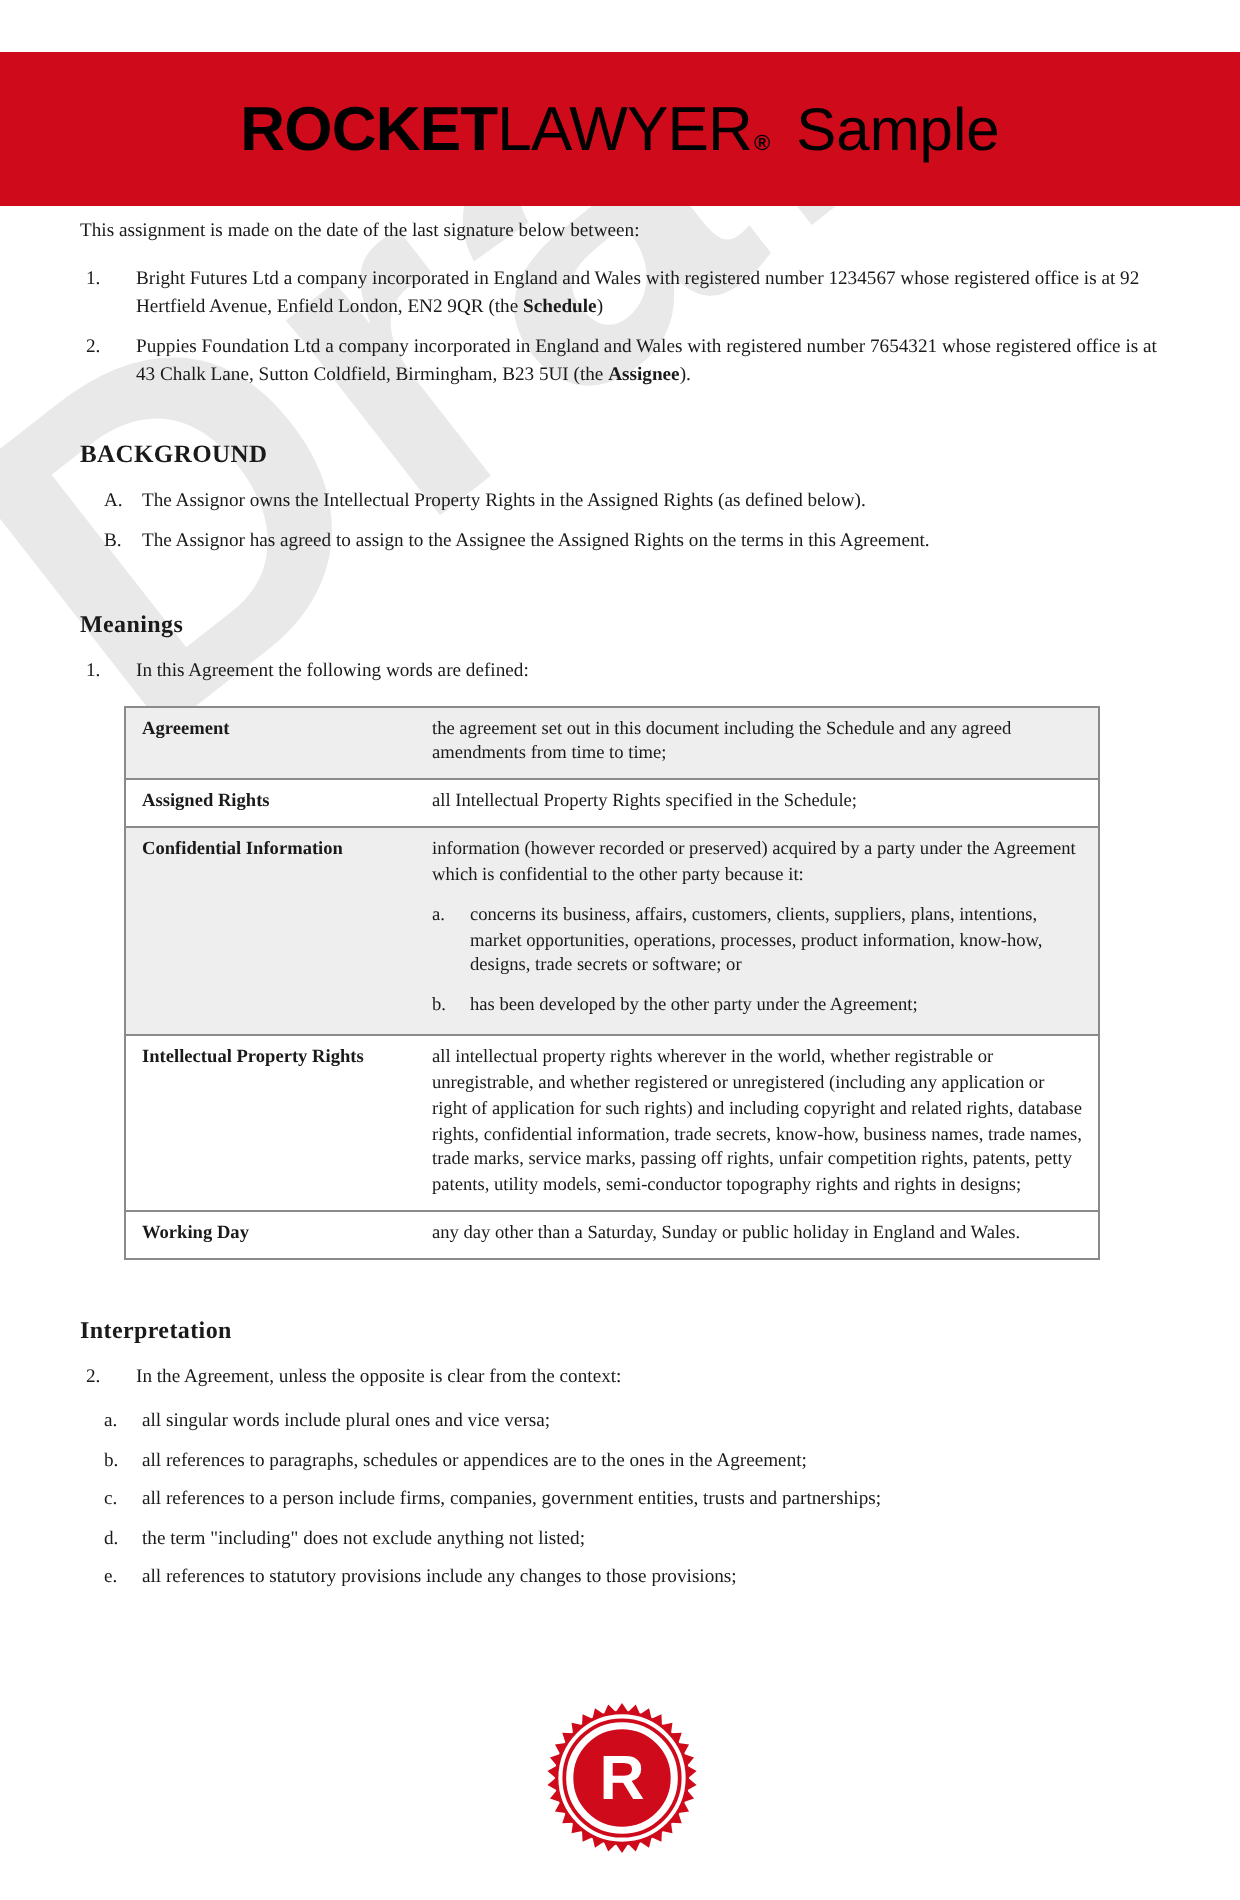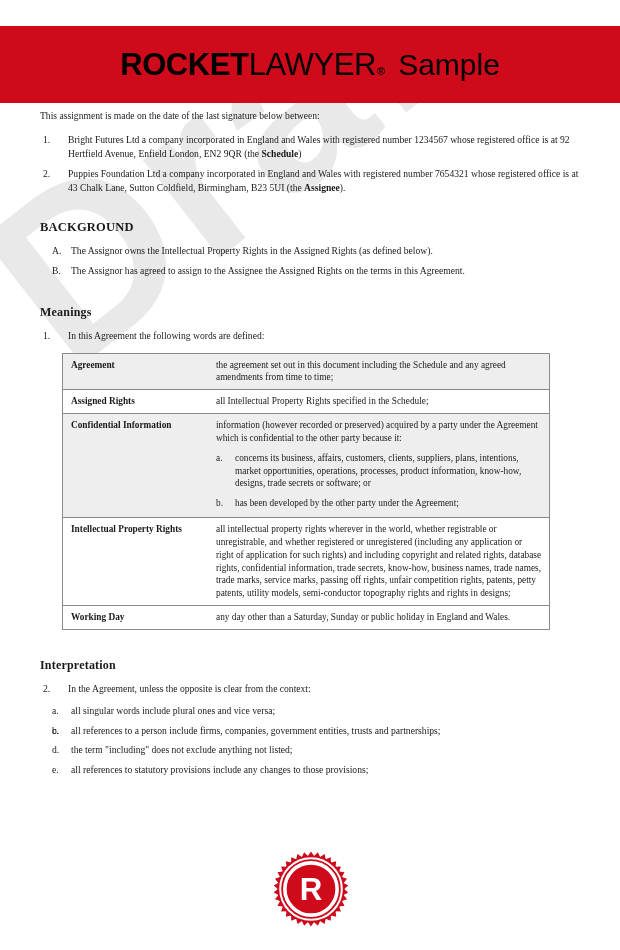--- a/index.html
+++ b/index.html
@@ -331,21 +331,21 @@
 
   <h2 class="section-head sub">Interpretation</h2>
   <p class="numbered-para">
     <span class="num">2.</span><span>In the Agreement, unless the opposite is clear from the context:</span>
   </p>
   <ul class="alpha-list">
     <li class="alpha-item">
       <span class="alpha-mark">a.</span><span>all singular words include plural ones and vice versa;</span>
     </li>
     <li class="alpha-item">
-      <span class="alpha-mark">b.</span>
+      <span class="alpha-mark">b.</span><span>all references to paragraphs, schedules or appendices are to the ones in the Agreement;</span>
     </li>
     <li class="alpha-item">
       <span class="alpha-mark">c.</span><span>all references to a person include firms, companies, government entities, trusts and partnerships;</span>
     </li>
     <li class="alpha-item">
       <span class="alpha-mark">d.</span><span>the term "including" does not exclude anything not listed;</span>
     </li>
     <li class="alpha-item">
       <span class="alpha-mark">e.</span><span>all references to statutory provisions include any changes to those provisions;</span>
     </li>

